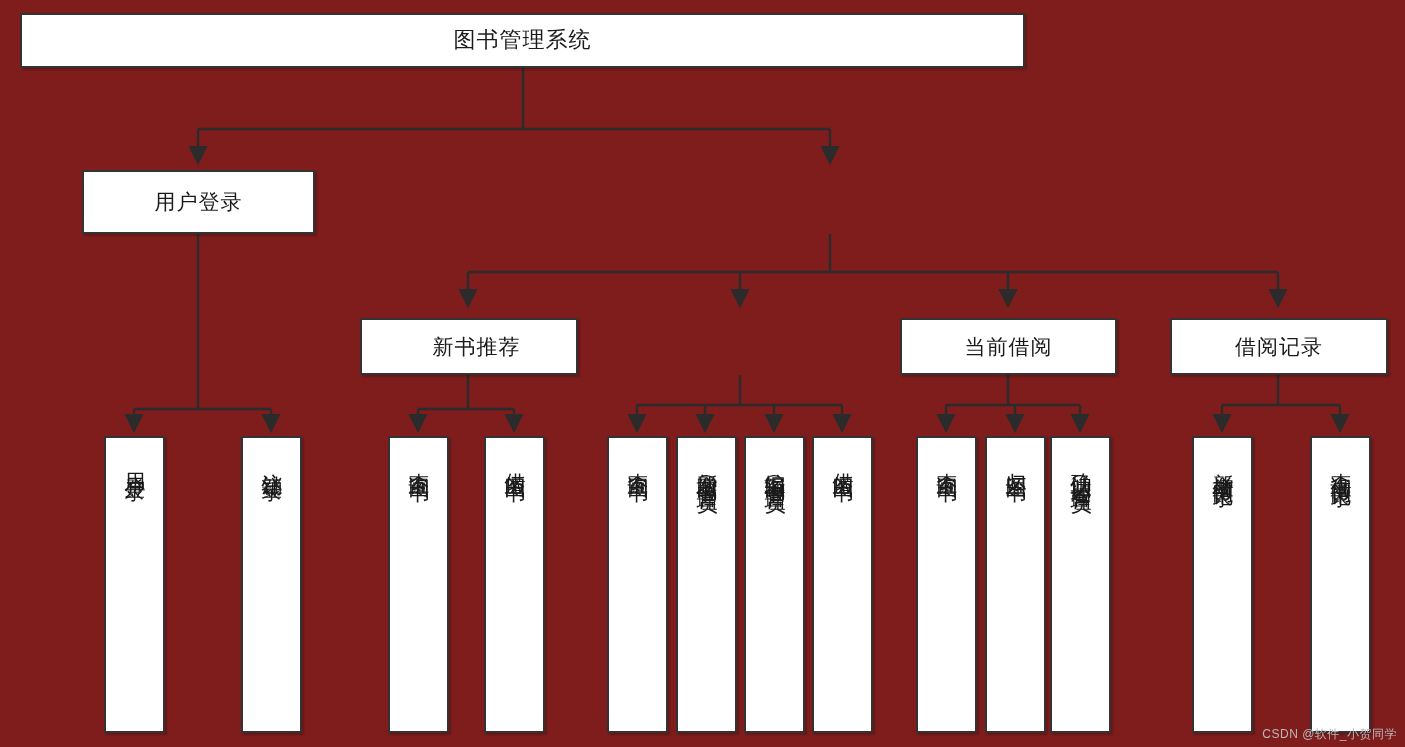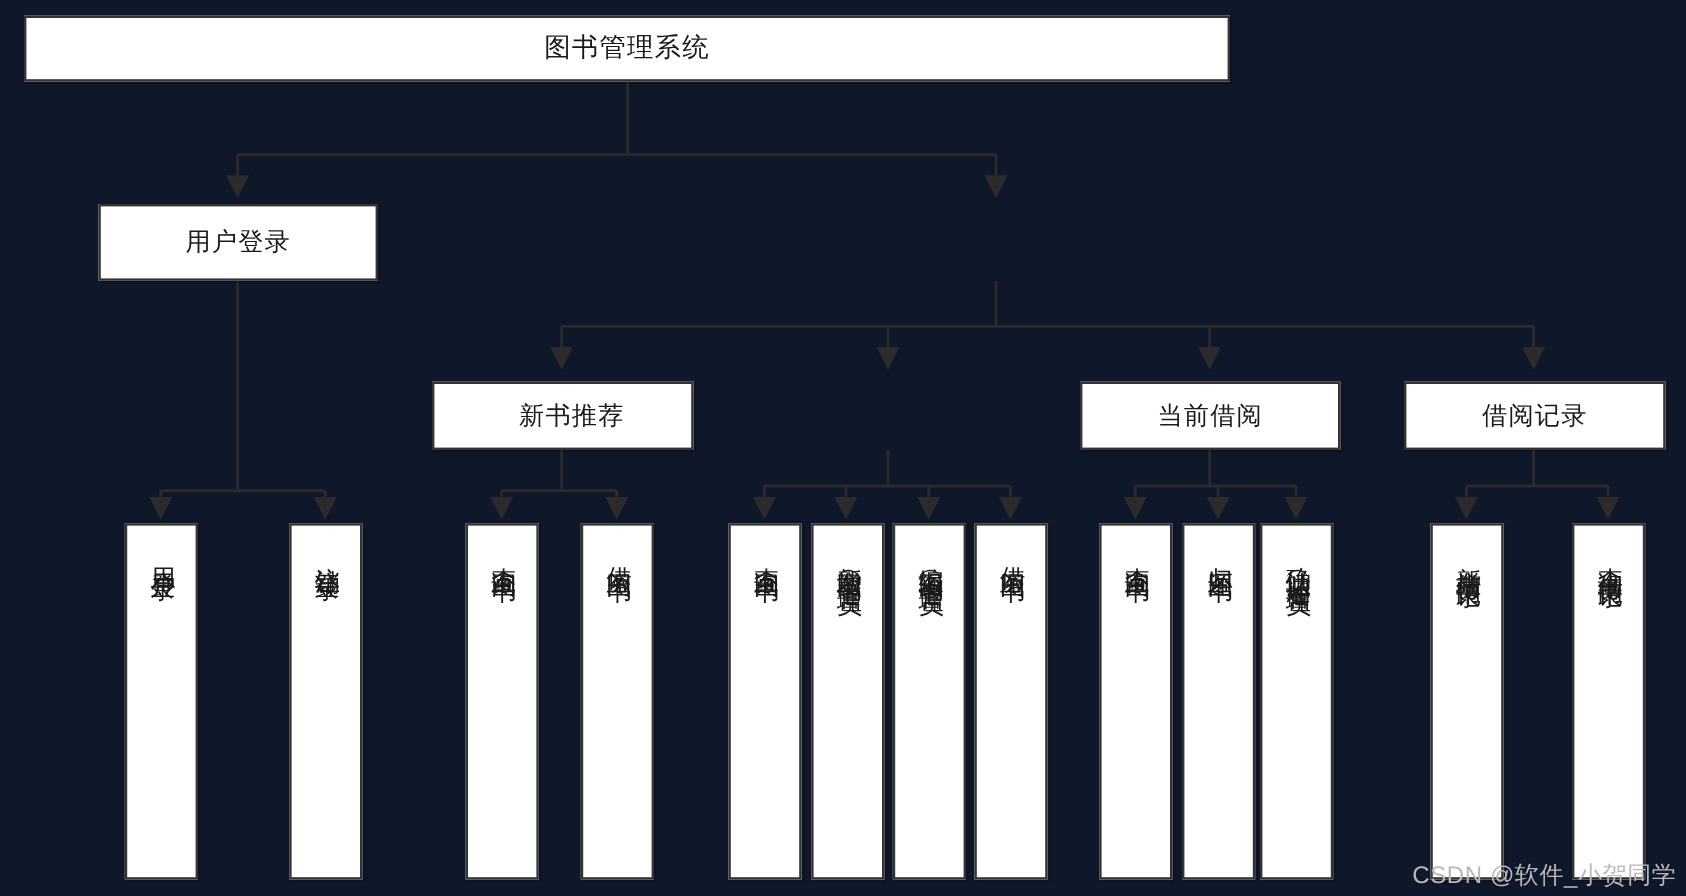--- a/index.html
+++ b/index.html
@@ -7,21 +7,21 @@
     padding: 0;
     background: #ffffff;
   }
   body {
     font-family: "Liberation Sans", "DejaVu Sans", sans-serif;
   }
   #canvas {
     position: relative;
     width: 1405px;
     height: 747px;
-    background: #0f172a;
+    background: #7f1d1d;
     overflow: hidden;
   }
   #wires {
     position: absolute;
     left: 0;
     top: 0;
     width: 1405px;
     height: 747px;
     pointer-events: none;
   }
@@ -55,21 +55,21 @@
     font-size: 21px;
     line-height: 1.18;
     letter-spacing: 3px;
     white-space: nowrap;
     text-align: left;
   }
   .watermark {
     position: absolute;
     right: 8px;
     bottom: 4px;
-    font-size: 20px;
+    font-size: 12px;
     color: #b9b9b9;
     letter-spacing: 0.5px;
     white-space: nowrap;
   }
 </style>
 </head>
 <body>
 
 <div id="canvas">
 

